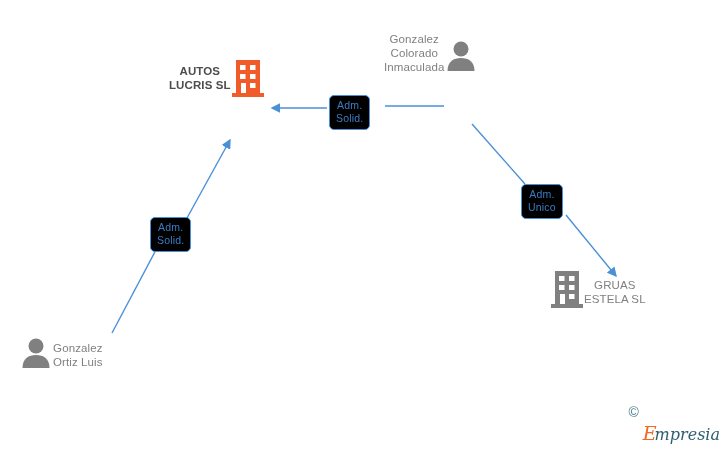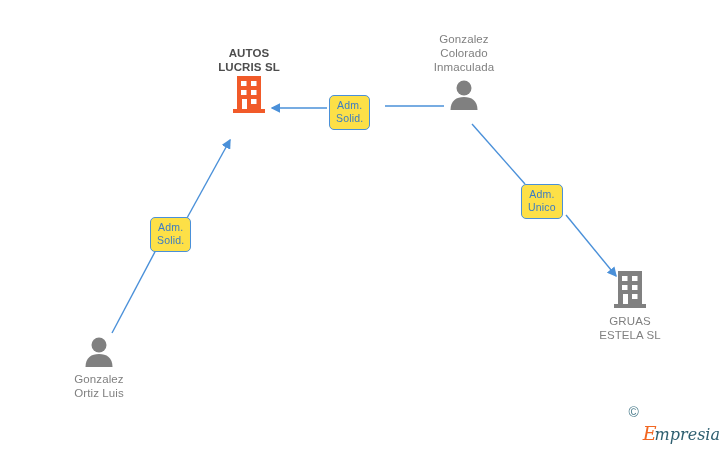--- a/index.html
+++ b/index.html
@@ -24,21 +24,21 @@
     left: 0;
     top: 0;
     width: 728px;
     height: 450px;
   }
 
   
   .node {
     position: absolute;
     display: flex;
-    flex-direction: column;
+    flex-direction: row;
     align-items: center;
     width: 160px;
     margin-left: -80px;
   }
   .node-label {
     font-size: 11.5px;
     line-height: 14px;
     color: #808080;
     text-align: center;
     white-space: pre-line;
@@ -55,21 +55,21 @@
   }
   .label-above { margin-bottom: 5px; }
   .label-below { margin-top: 5px; }
 
   
   .edge-chip {
     position: absolute;
     box-sizing: border-box;
     border: 1px solid #4a90d9;
     border-radius: 5px;
-    background: #fde047;
+    background: #000000;
     color: #3b7cc4;
     font-size: 10.5px;
     line-height: 13px;
     text-align: center;
     padding: 3px 6px 4px 6px;
     white-space: pre-line;
     letter-spacing: 0.2px;
   }
 
   
@@ -118,21 +118,21 @@
     <line x1="444" y1="106" x2="385" y2="106" stroke="#4a90d9" stroke-width="1.4"></line>
     <line x1="327" y1="108" x2="272" y2="108" stroke="#4a90d9" stroke-width="1.4" marker-end="url(#arrowhead)"></line>
 
     <line x1="112" y1="333" x2="157" y2="248" stroke="#4a90d9" stroke-width="1.4"></line>
     <line x1="187" y1="218" x2="230" y2="140" stroke="#4a90d9" stroke-width="1.4" marker-end="url(#arrowhead)"></line>
 
     <line x1="472" y1="124" x2="525" y2="184" stroke="#4a90d9" stroke-width="1.4"></line>
     <line x1="566" y1="215" x2="616" y2="276" stroke="#4a90d9" stroke-width="1.4" marker-end="url(#arrowhead)"></line>
   </svg>
 
-  <div class="node" style="left:249px; top:46px;">
+  <div class="node" style="left:249px; top:58px;">
     <div class="node-label title">AUTOS
 LUCRIS SL</div>
     <div class="node-icon">
       <svg width="34" height="40" viewBox="0 0 34 40" xmlns="http://www.w3.org/2000/svg">
         <rect x="5" y="2" width="24" height="33" fill="#f15a29"></rect>
         <rect x="1" y="35" width="32" height="4" fill="#f15a29"></rect>
         <rect x="9" y="7" width="5.5" height="5" fill="#ffffff"></rect>
         <rect x="19" y="7" width="5.5" height="5" fill="#ffffff"></rect>
         <rect x="9" y="16" width="5.5" height="5" fill="#ffffff"></rect>
         <rect x="19" y="16" width="5.5" height="5" fill="#ffffff"></rect>

